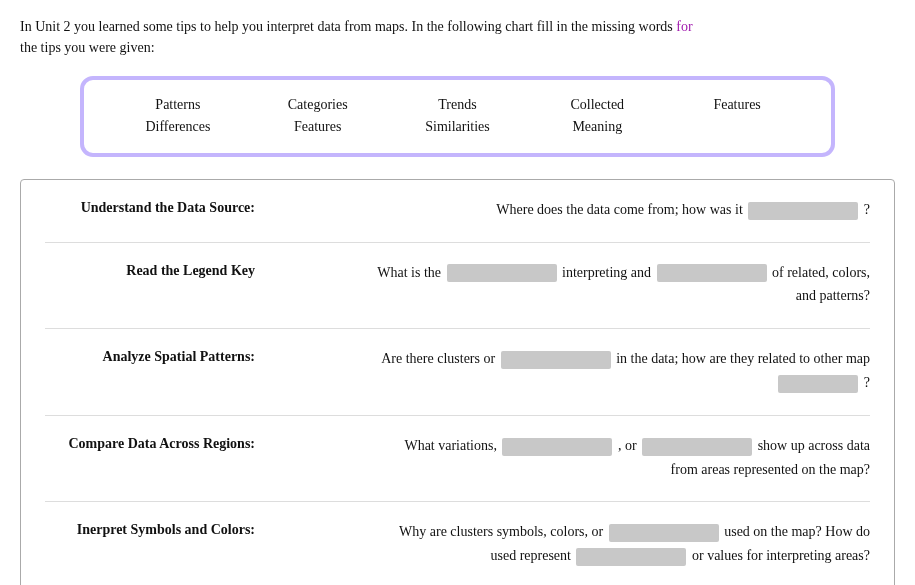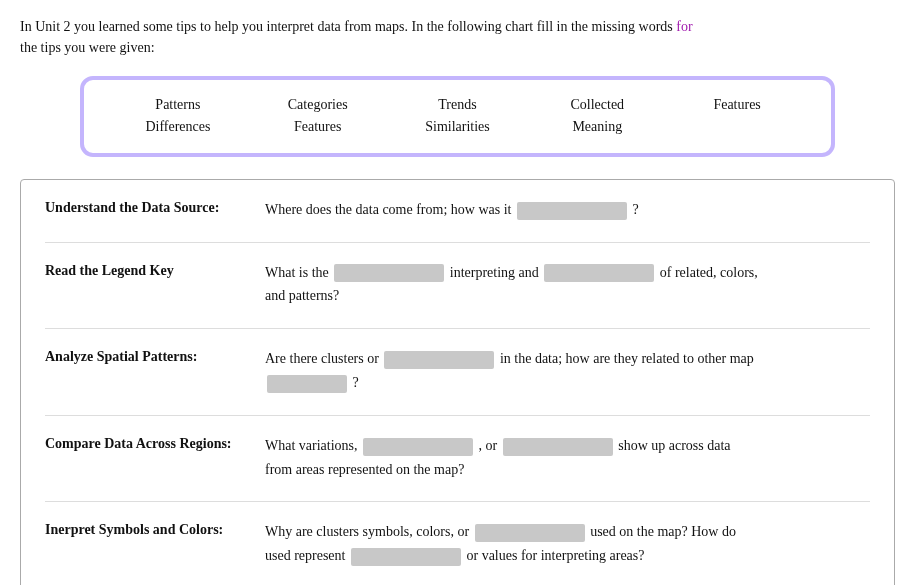--- a/index.html
+++ b/index.html
@@ -46,20 +46,21 @@
     .main-box {
       border: 1px solid #aaa;
       border-radius: 4px;
       padding: 18px 24px 18px 24px;
     }
     .row {
       display: flex;
       align-items: flex-start;
       margin-bottom: 20px;
       gap: 0;
+      text-align: right;
     }
     .row-label {
       font-weight: bold;
       font-size: 14px;
       min-width: 220px;
       max-width: 220px;
       padding-right: 10px;
       padding-top: 2px;
     }
     .row-content {

